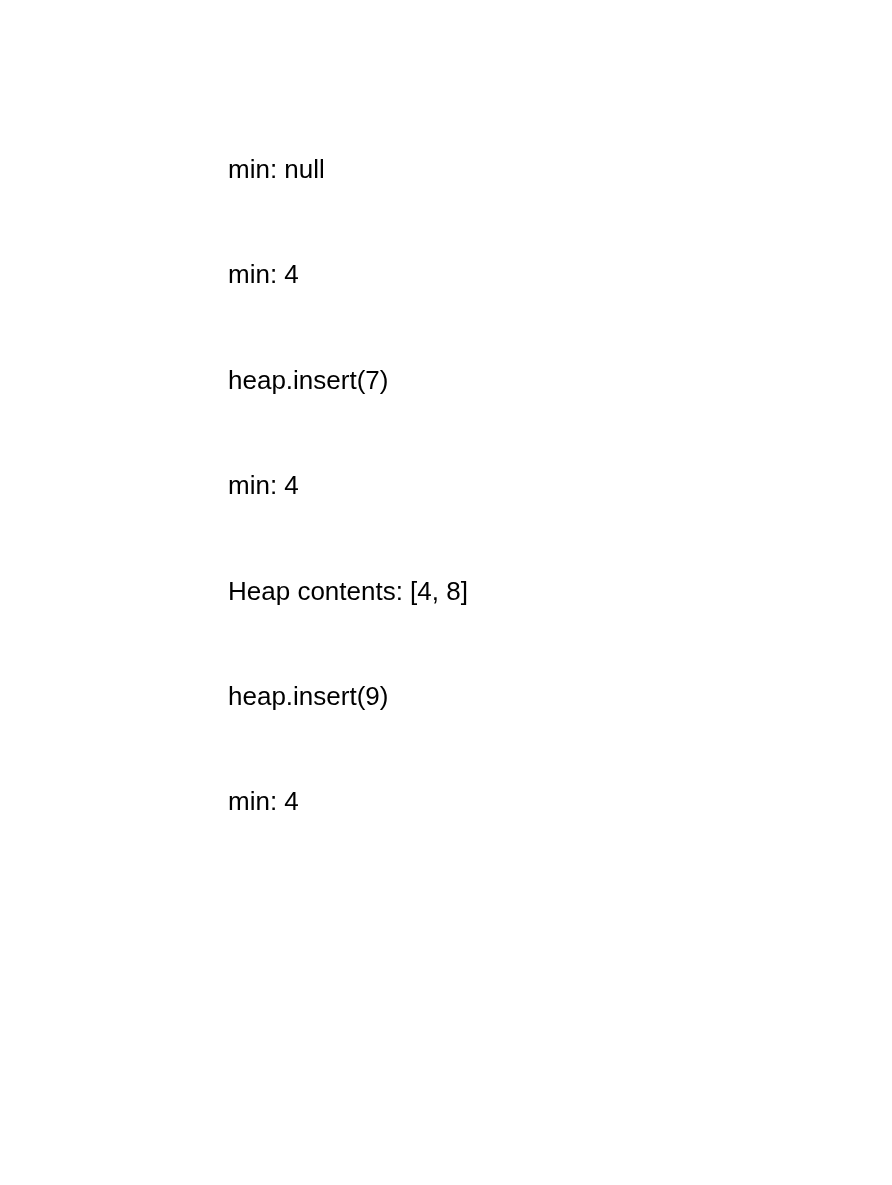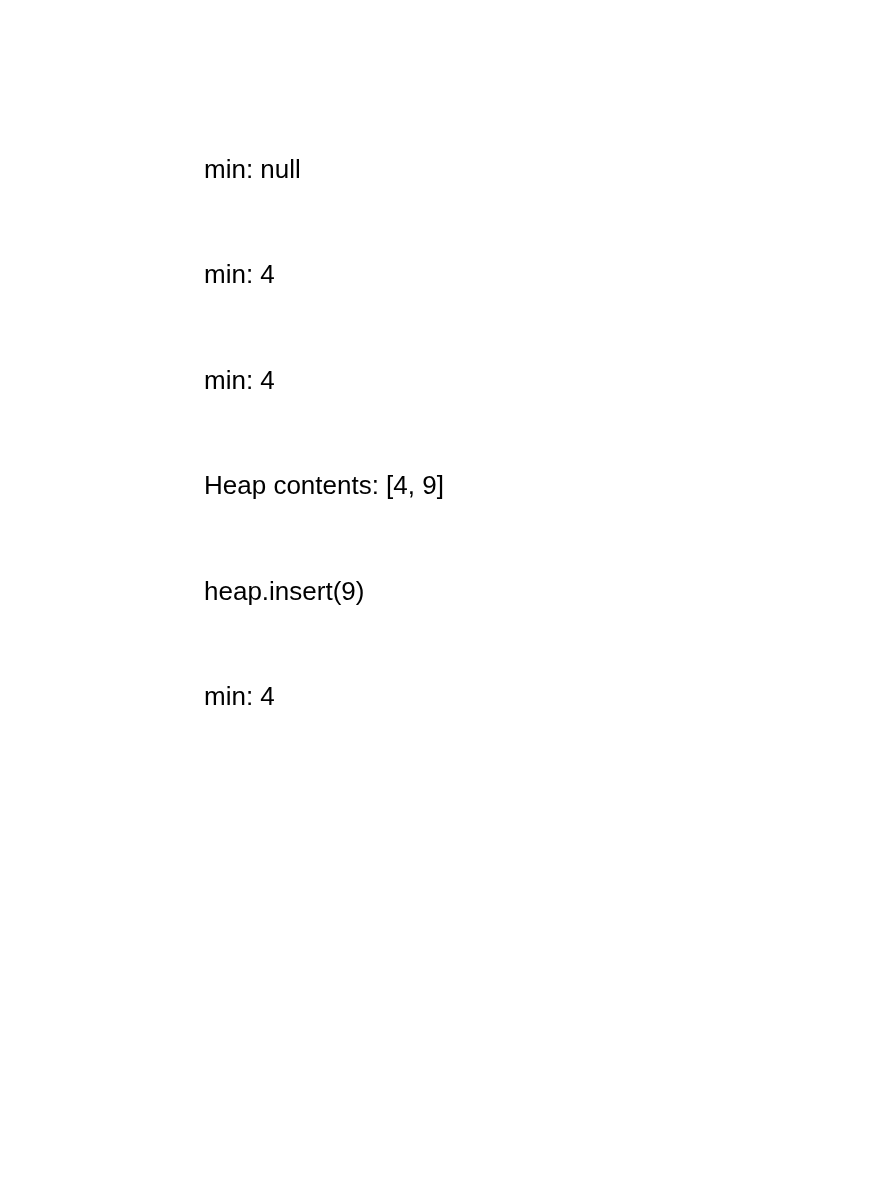--- a/index.html
+++ b/index.html
@@ -21,31 +21,33 @@
       padding: 0;
       font-family: "Liberation Sans", sans-serif;
       font-size: 26px;
       line-height: 35.15px;
       color: #000000;
       white-space: pre;
     }
     .line {
       display: block;
       height: 35.15px;
+      margin-left: 24px;
     }
   </style>
 </head>
 <body>
 
 <div class="console">
   <span class="line"></span>
   <span class="line">min: null</span>
   <span class="line">min: 4</span>
+  <span class="line">heap.insert(7)</span>
   <span class="line">min: 4</span>
-  <span class="line">Heap contents: [4, 9]</span>
+  <span class="line">Heap contents: [4, 8]</span>
   <span class="line">heap.insert(9)</span>
   <span class="line">min: 4</span>
   
   
   
   
   
   
   
   

